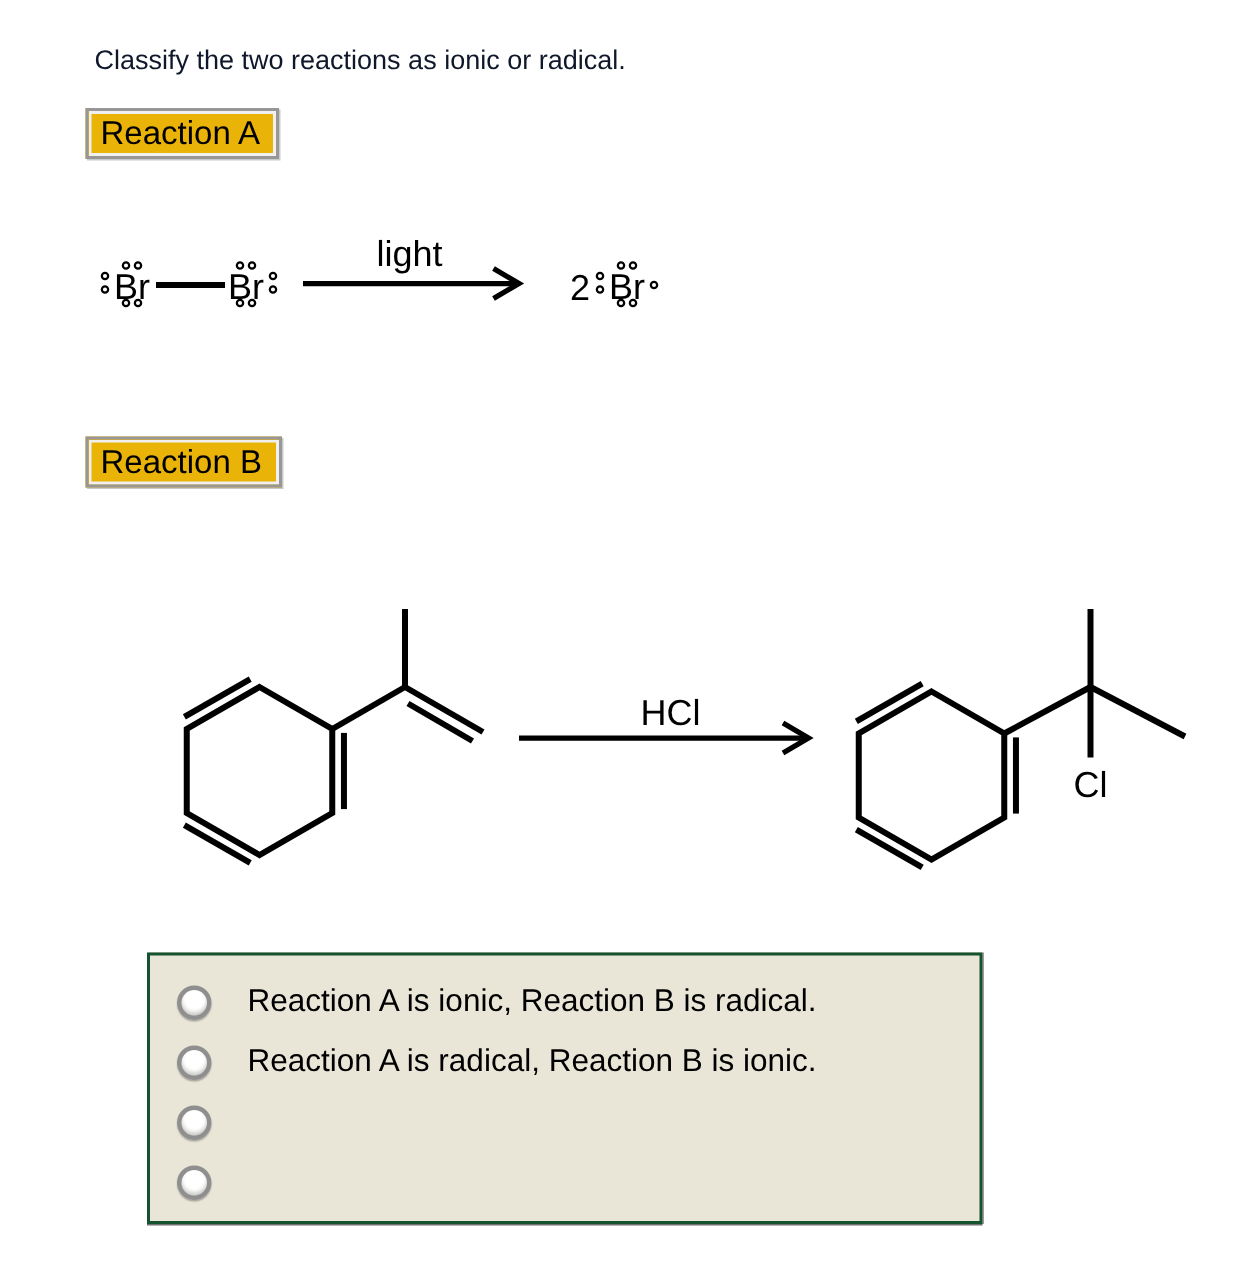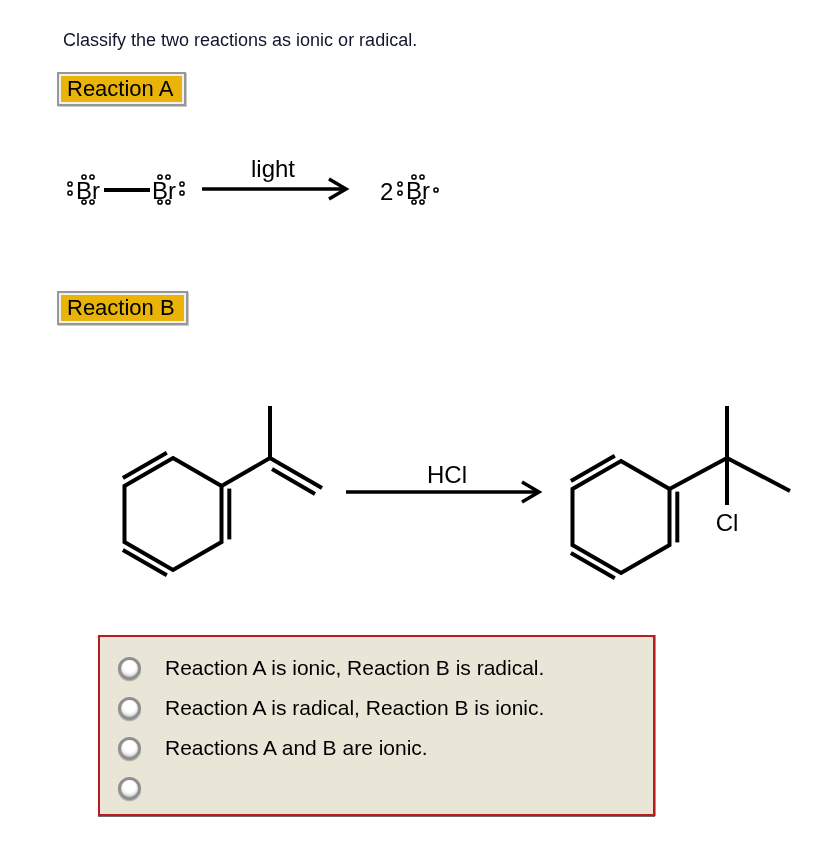--- a/index.html
+++ b/index.html
@@ -31,21 +31,21 @@
   .svg-b { position: absolute; left: 0px; top: 370px; }
   svg text {
     font-family: "Liberation Sans", sans-serif;
     fill: #000;
   }
   .chem-text { font-size: 24px; }
   .answer-box {
     position: absolute; left: 98px; top: 635px;
     width: 557px; height: 181px;
     background: #e9e6d8;
-    border: 2px solid #b91c1c;
+    border: 2px solid #14532d;
     box-shadow: 0 1px 0 #6e6e6e, 1px 0 0 #9b9b9b;
     padding-top: 11px;
   }
   .option {
     display: flex; align-items: center;
     height: 40px; padding-left: 18px;
     cursor: default;
   }
   .radio {
     width: 23px; height: 23px; flex: 0 0 auto;
@@ -157,18 +157,17 @@
   <div class="option">
     <span class="radio"></span>
     <span class="option-label">Reaction A is ionic, Reaction B is radical.</span>
   </div>
   <div class="option">
     <span class="radio"></span>
     <span class="option-label">Reaction A is radical, Reaction B is ionic.</span>
   </div>
   <div class="option">
     <span class="radio"></span>
-    <span class="option-label">Reactions A and B are ionic.</span>
   </div>
   <div class="option">
     <span class="radio"></span>
   </div>
 </div>
 
 </body></html>

